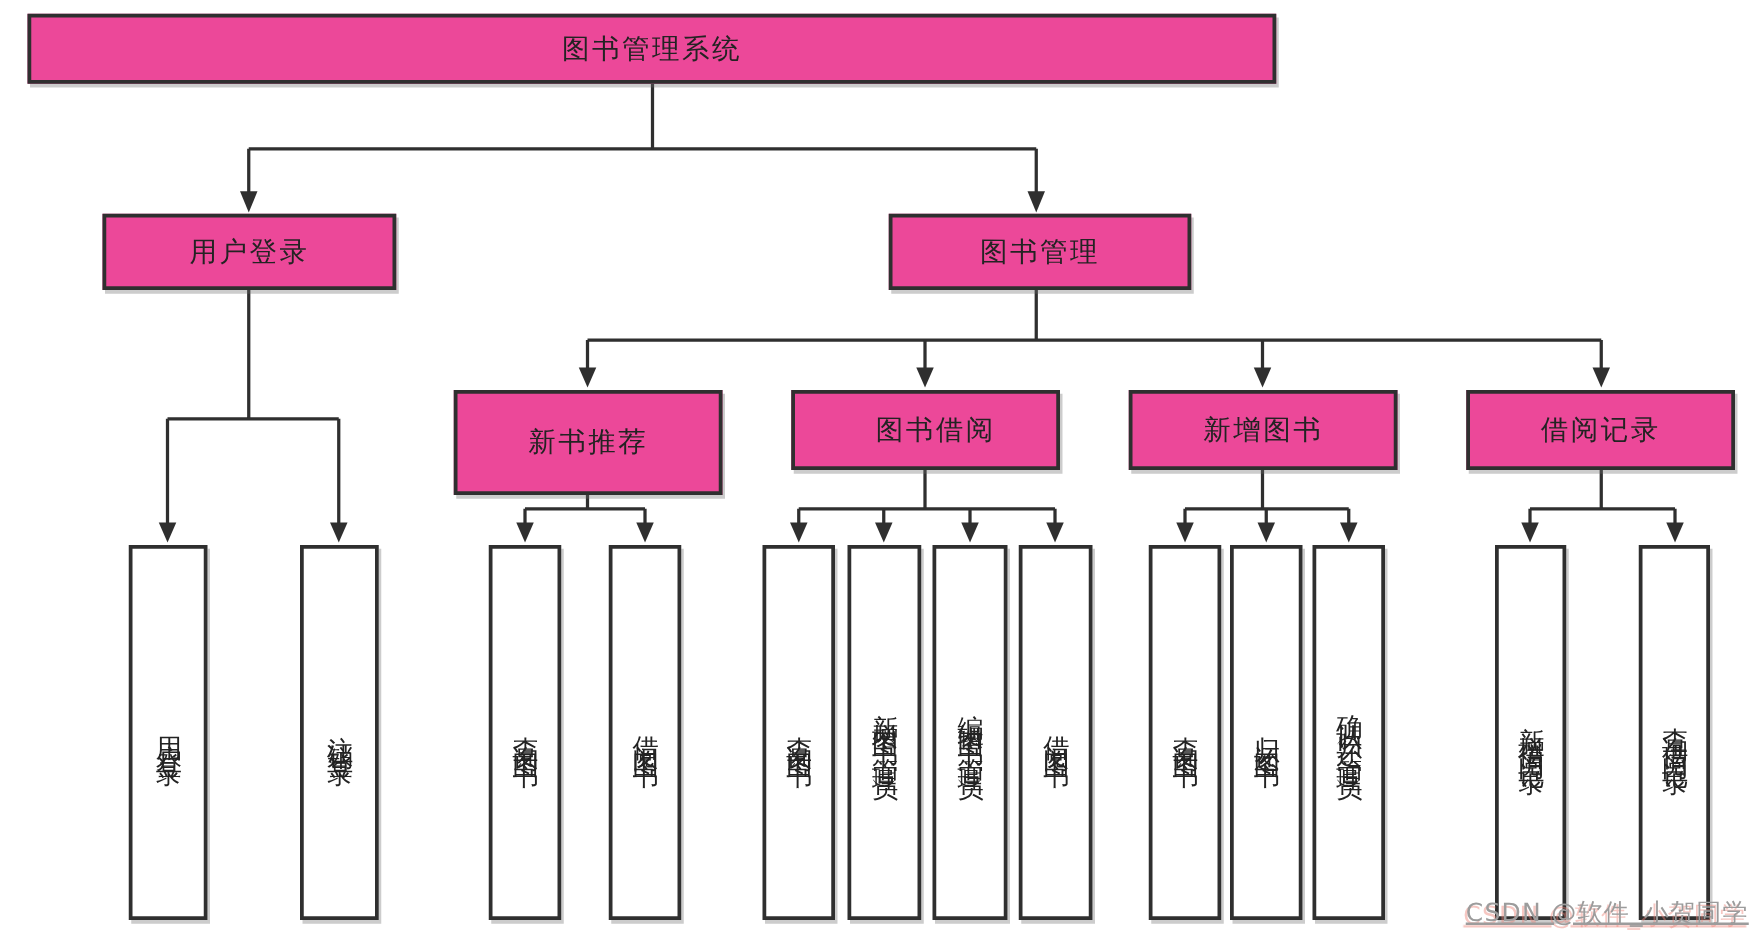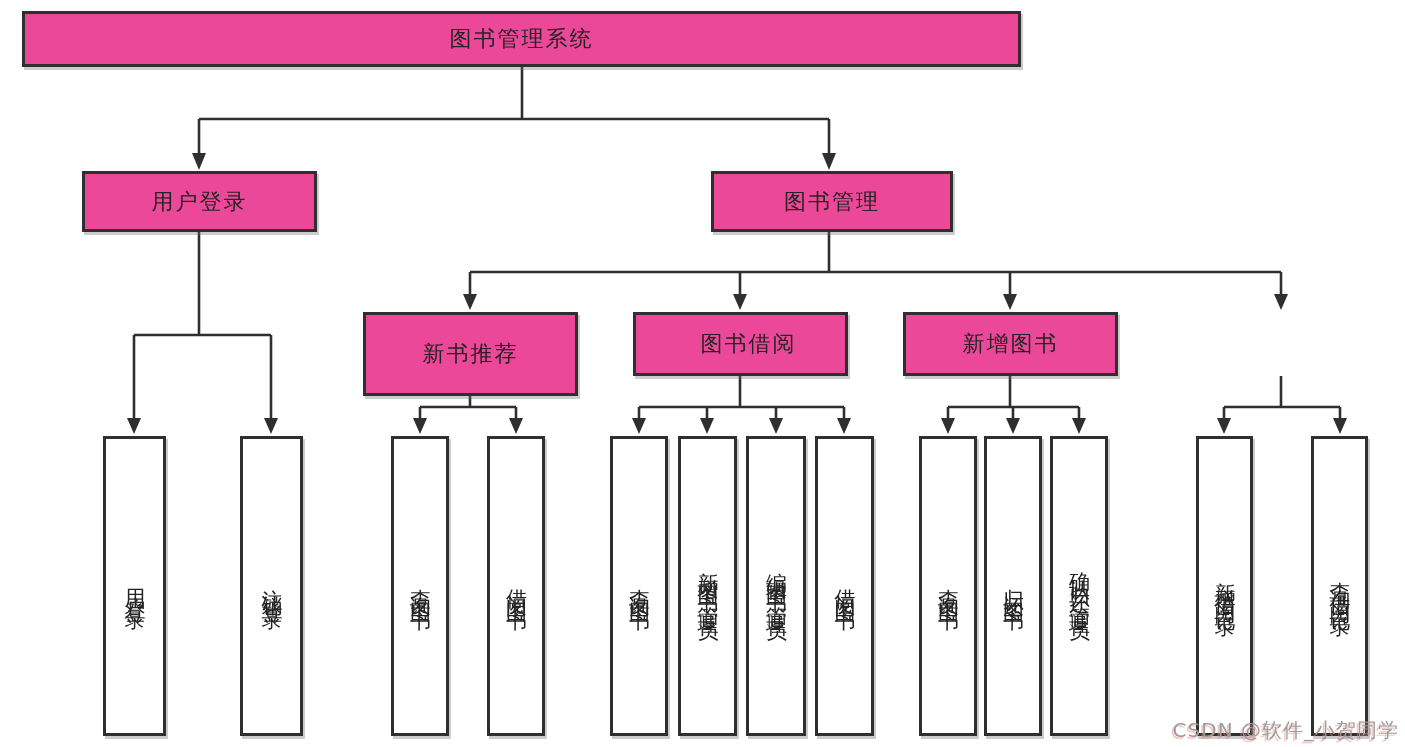--- a/index.html
+++ b/index.html
@@ -44,20 +44,21 @@
   }
   .watermark{
     position:absolute;
     right:6px;
     bottom:3px;
     font-size:20px;
     color:#9c9c9c;
     letter-spacing:1px;
     text-shadow:-2px 2px 0 rgba(235,130,120,0.45);
     z-index:5;
+    text-decoration:underline;
   }
 </style>
 </head>
 <body>
 
 <div id="stage">
 
   <svg id="wires" viewBox="0 0 1405 747" xmlns="http://www.w3.org/2000/svg" aria-hidden="true">
     <g stroke="#2f2f2f" stroke-width="2.6" fill="none">
 
@@ -99,20 +100,21 @@
   </svg>
 
   <div class="node" style="left:22px;top:11px;width:999px;height:56px;">图书管理系统</div>
 
   <div class="node" style="left:82px;top:171px;width:235px;height:61px;">用户登录</div>
   <div class="node" style="left:711px;top:171px;width:242px;height:61px;">图书管理</div>
 
   <div class="node" style="left:363px;top:312px;width:215px;height:84px;">新书推荐</div>
   <div class="node" style="left:633px;top:312px;width:215px;height:64px;padding-left:16px;">图书借阅</div>
   <div class="node" style="left:903px;top:312px;width:215px;height:64px;">新增图书</div>
+  <div class="node" style="left:1173px;top:312px;width:215px;height:64px;">借阅记录</div>
 
   <div class="vnode" style="left:103px;top:436px;width:63px;height:300px;">
     <span class="vtext">用户登录</span>
   </div>
   <div class="vnode" style="left:240px;top:436px;width:63px;height:300px;">
     <span class="vtext">注销登录</span>
   </div>
 
   <div class="vnode" style="left:391px;top:436px;width:58px;height:300px;">
     <span class="vtext">查询图书</span>

